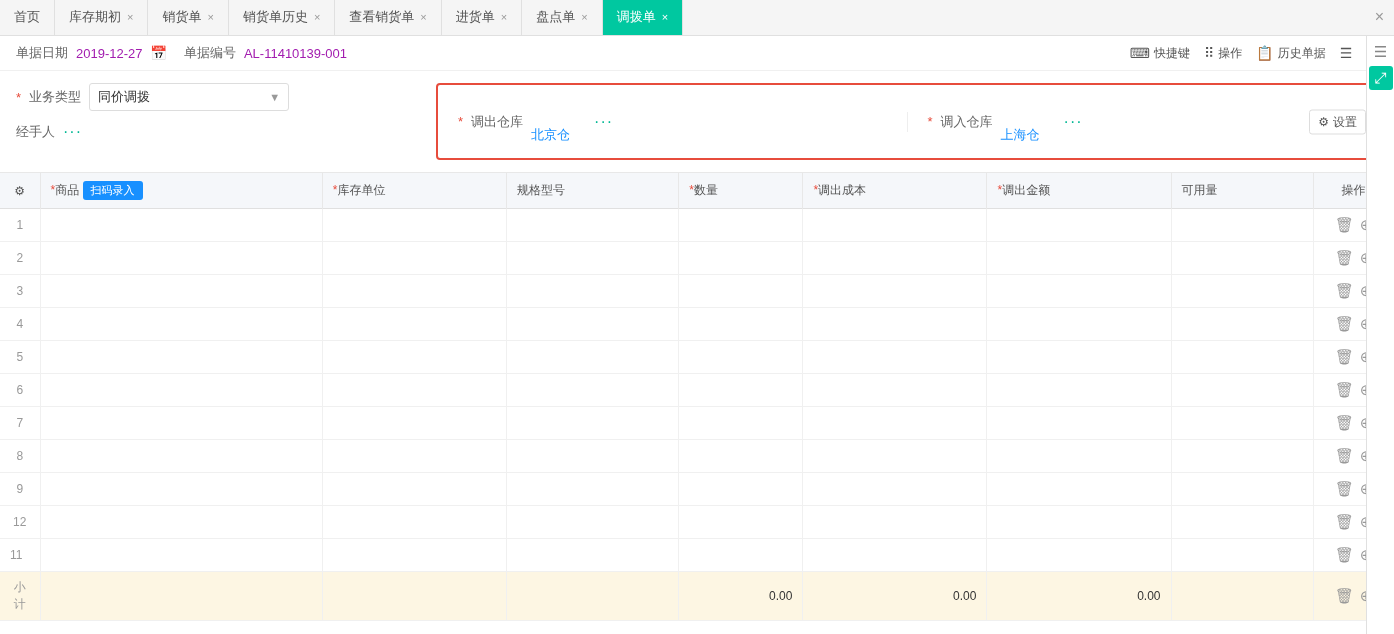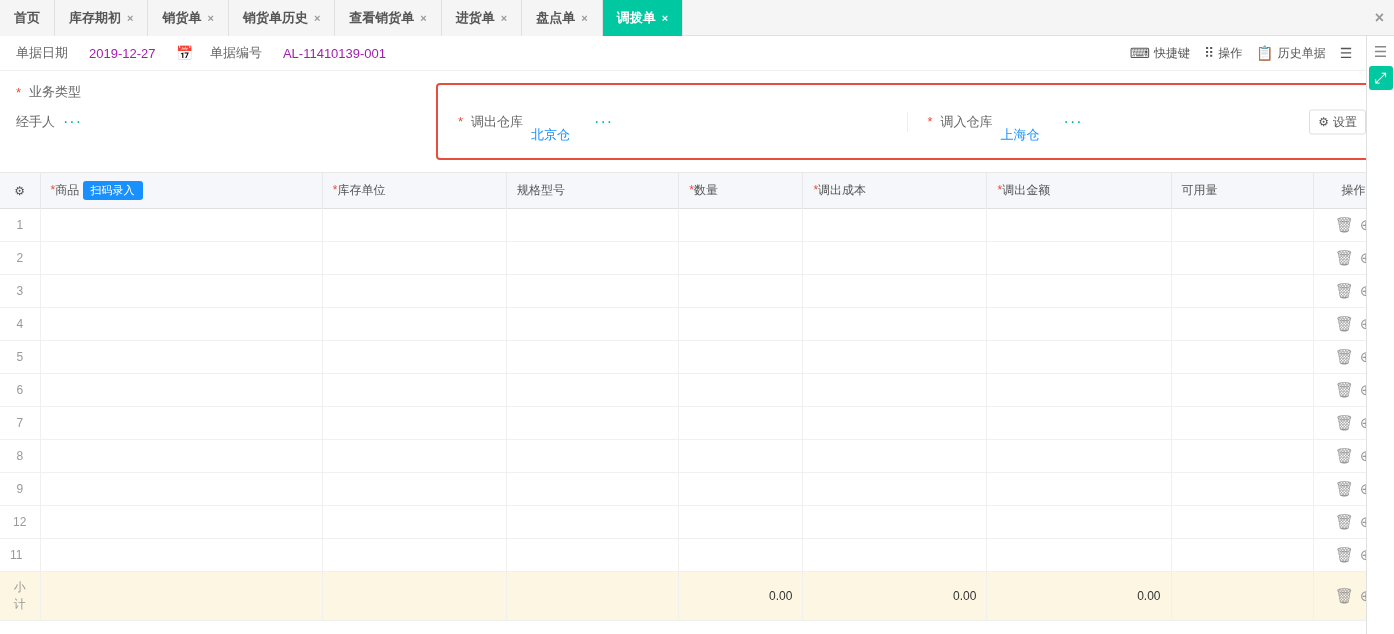--- a/index.html
+++ b/index.html
@@ -1,27 +1,26 @@
 <!DOCTYPE html>
 <html><head>
   <meta charset="utf-8">
   <style>
     * { box-sizing: border-box; margin: 0; padding: 0; }
     body { font-family: 'Microsoft YaHei', Arial, sans-serif; font-size: 13px; color: #333; background: #fff; overflow: hidden; }
 
     
     .tab-bar {
       display: flex;
-      align-items: flex-start;
+      align-items: flex-end;
       border-bottom: 1px solid #e0e0e0;
       background: #f5f5f5;
       height: 36px;
       padding: 0 0;
       position: relative;
-      font-weight: bold;
     }
     .tab-item {
       display: flex;
       align-items: center;
       padding: 0 14px;
       height: 36px;
       cursor: pointer;
       font-size: 13px;
       color: #555;
       border-right: 1px solid #e0e0e0;
@@ -62,21 +61,21 @@
     }
     .toolbar-left {
       display: flex;
       align-items: center;
       gap: 16px;
       flex: 1;
     }
     .field-group {
       display: flex;
       align-items: center;
-      gap: 21px;
+      gap: 8px;
     }
     .field-label {
       color: #666;
       white-space: nowrap;
     }
     .field-value {
       color: #a21caf;
       font-weight: 400;
     }
     .cal-icon {
@@ -341,20 +340,24 @@
     </div>
   </div>
 </div>
 
 <div class="form-area">
   <div class="form-left">
 
     <div class="form-field">
       <span class="required-star">*</span>
       <span class="field-label">业务类型</span>
+      <div class="form-select">
+        <span>同价调拨</span>
+        <span class="dropdown-arrow">▼</span>
+      </div>
     </div>
 
     <div class="form-field">
       <span class="field-label">经手人</span>
       <span class="more-btn">···</span>
     </div>
   </div>
 
   <div class="warehouse-section">
     <div class="warehouse-field">

